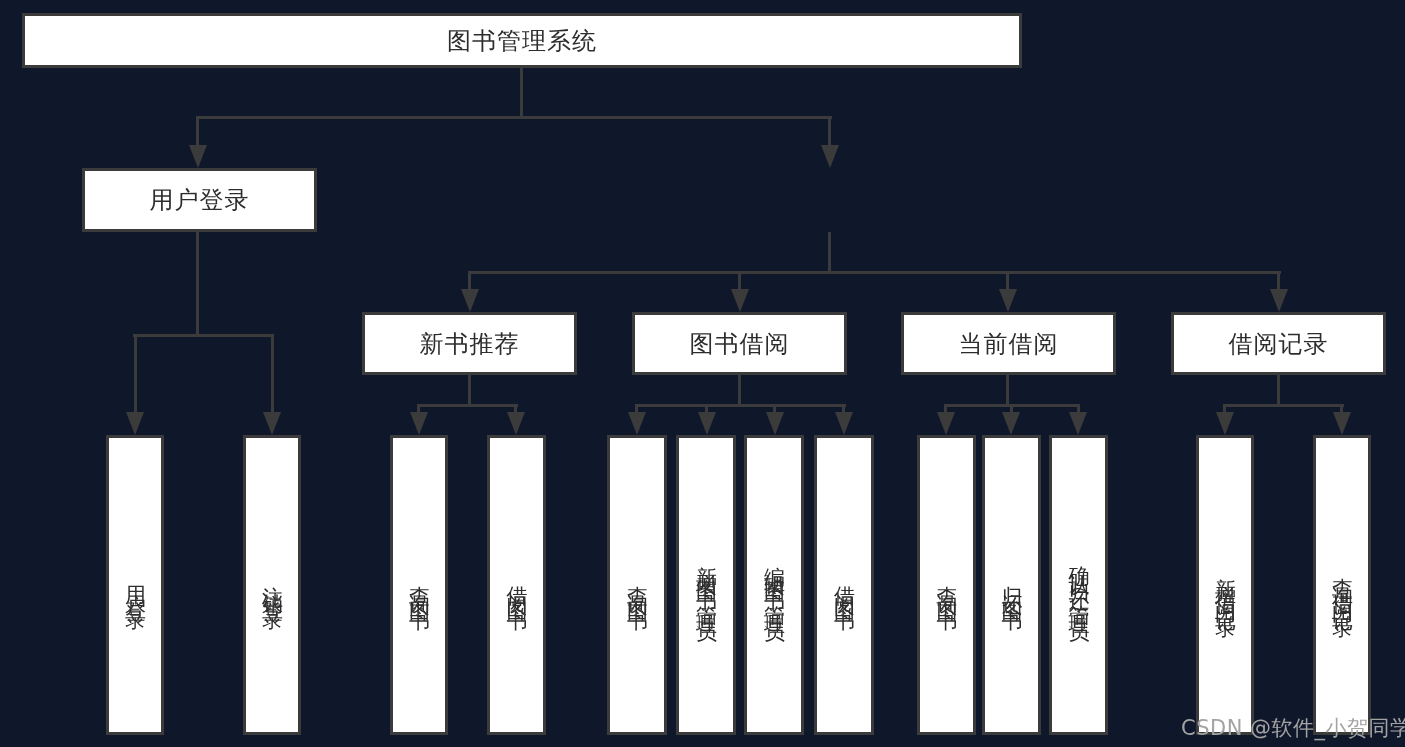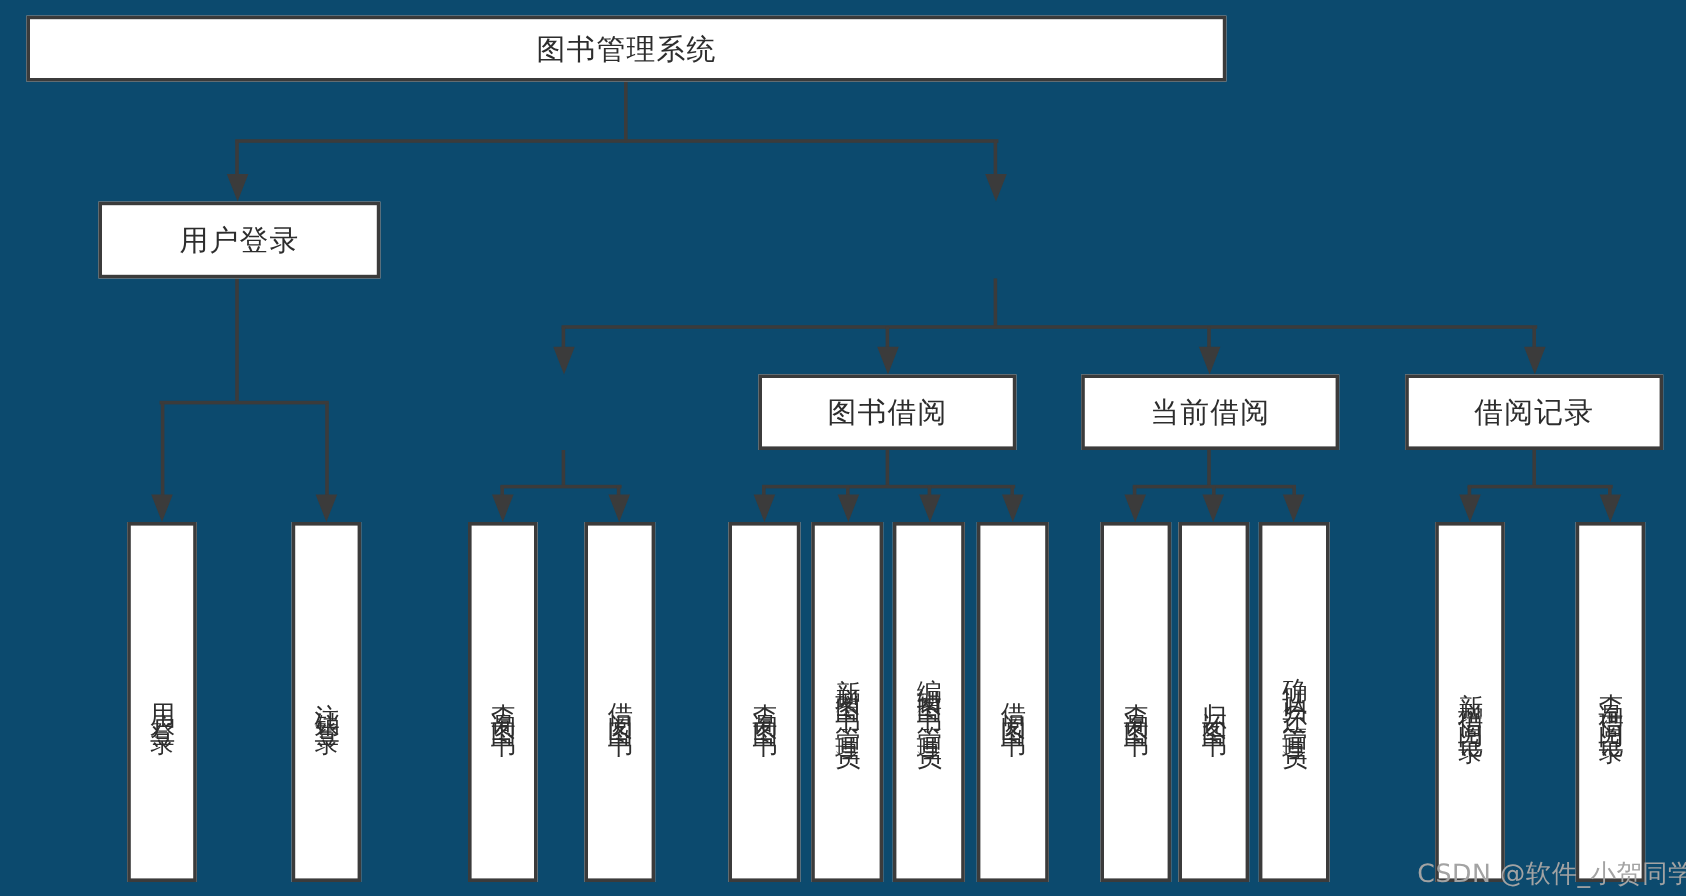--- a/index.html
+++ b/index.html
@@ -1,19 +1,19 @@
 <!DOCTYPE html>
 <html><head>
 <meta charset="utf-8">
 <style>
   html,body{margin:0;padding:0;background:#ffffff;}
   #stage{
     position:relative;
     width:1405px;height:747px;
-    background:#0c4a6e;
+    background:#0f172a;
     overflow:hidden;
     font-family:"DejaVu Sans","Liberation Sans",sans-serif;
   }
   .node{
     position:absolute;
     background:#ffffff;
     border:3px solid #3b3b3b;
     box-sizing:border-box;
     display:flex;align-items:center;justify-content:center;
     font-size:24px;color:#2d2d2d;letter-spacing:1px;
@@ -113,20 +113,23 @@
 
   <div class="node" style="left:22px;top:13px;width:1000px;height:55px;">
     <span>图书管理系统</span>
   </div>
 
   <div class="node" style="left:82px;top:168px;width:235px;height:64px;">
     <span>用户登录</span>
   </div>
 
 
+  <div class="node" style="left:362px;top:312px;width:215px;height:63px;">
+    <span>新书推荐</span>
+  </div>
 
   <div class="node" style="left:632px;top:312px;width:215px;height:63px;">
     <span>图书借阅</span>
   </div>
 
   <div class="node" style="left:901px;top:312px;width:215px;height:63px;">
     <span>当前借阅</span>
   </div>
 
   <div class="node" style="left:1171px;top:312px;width:215px;height:63px;">

